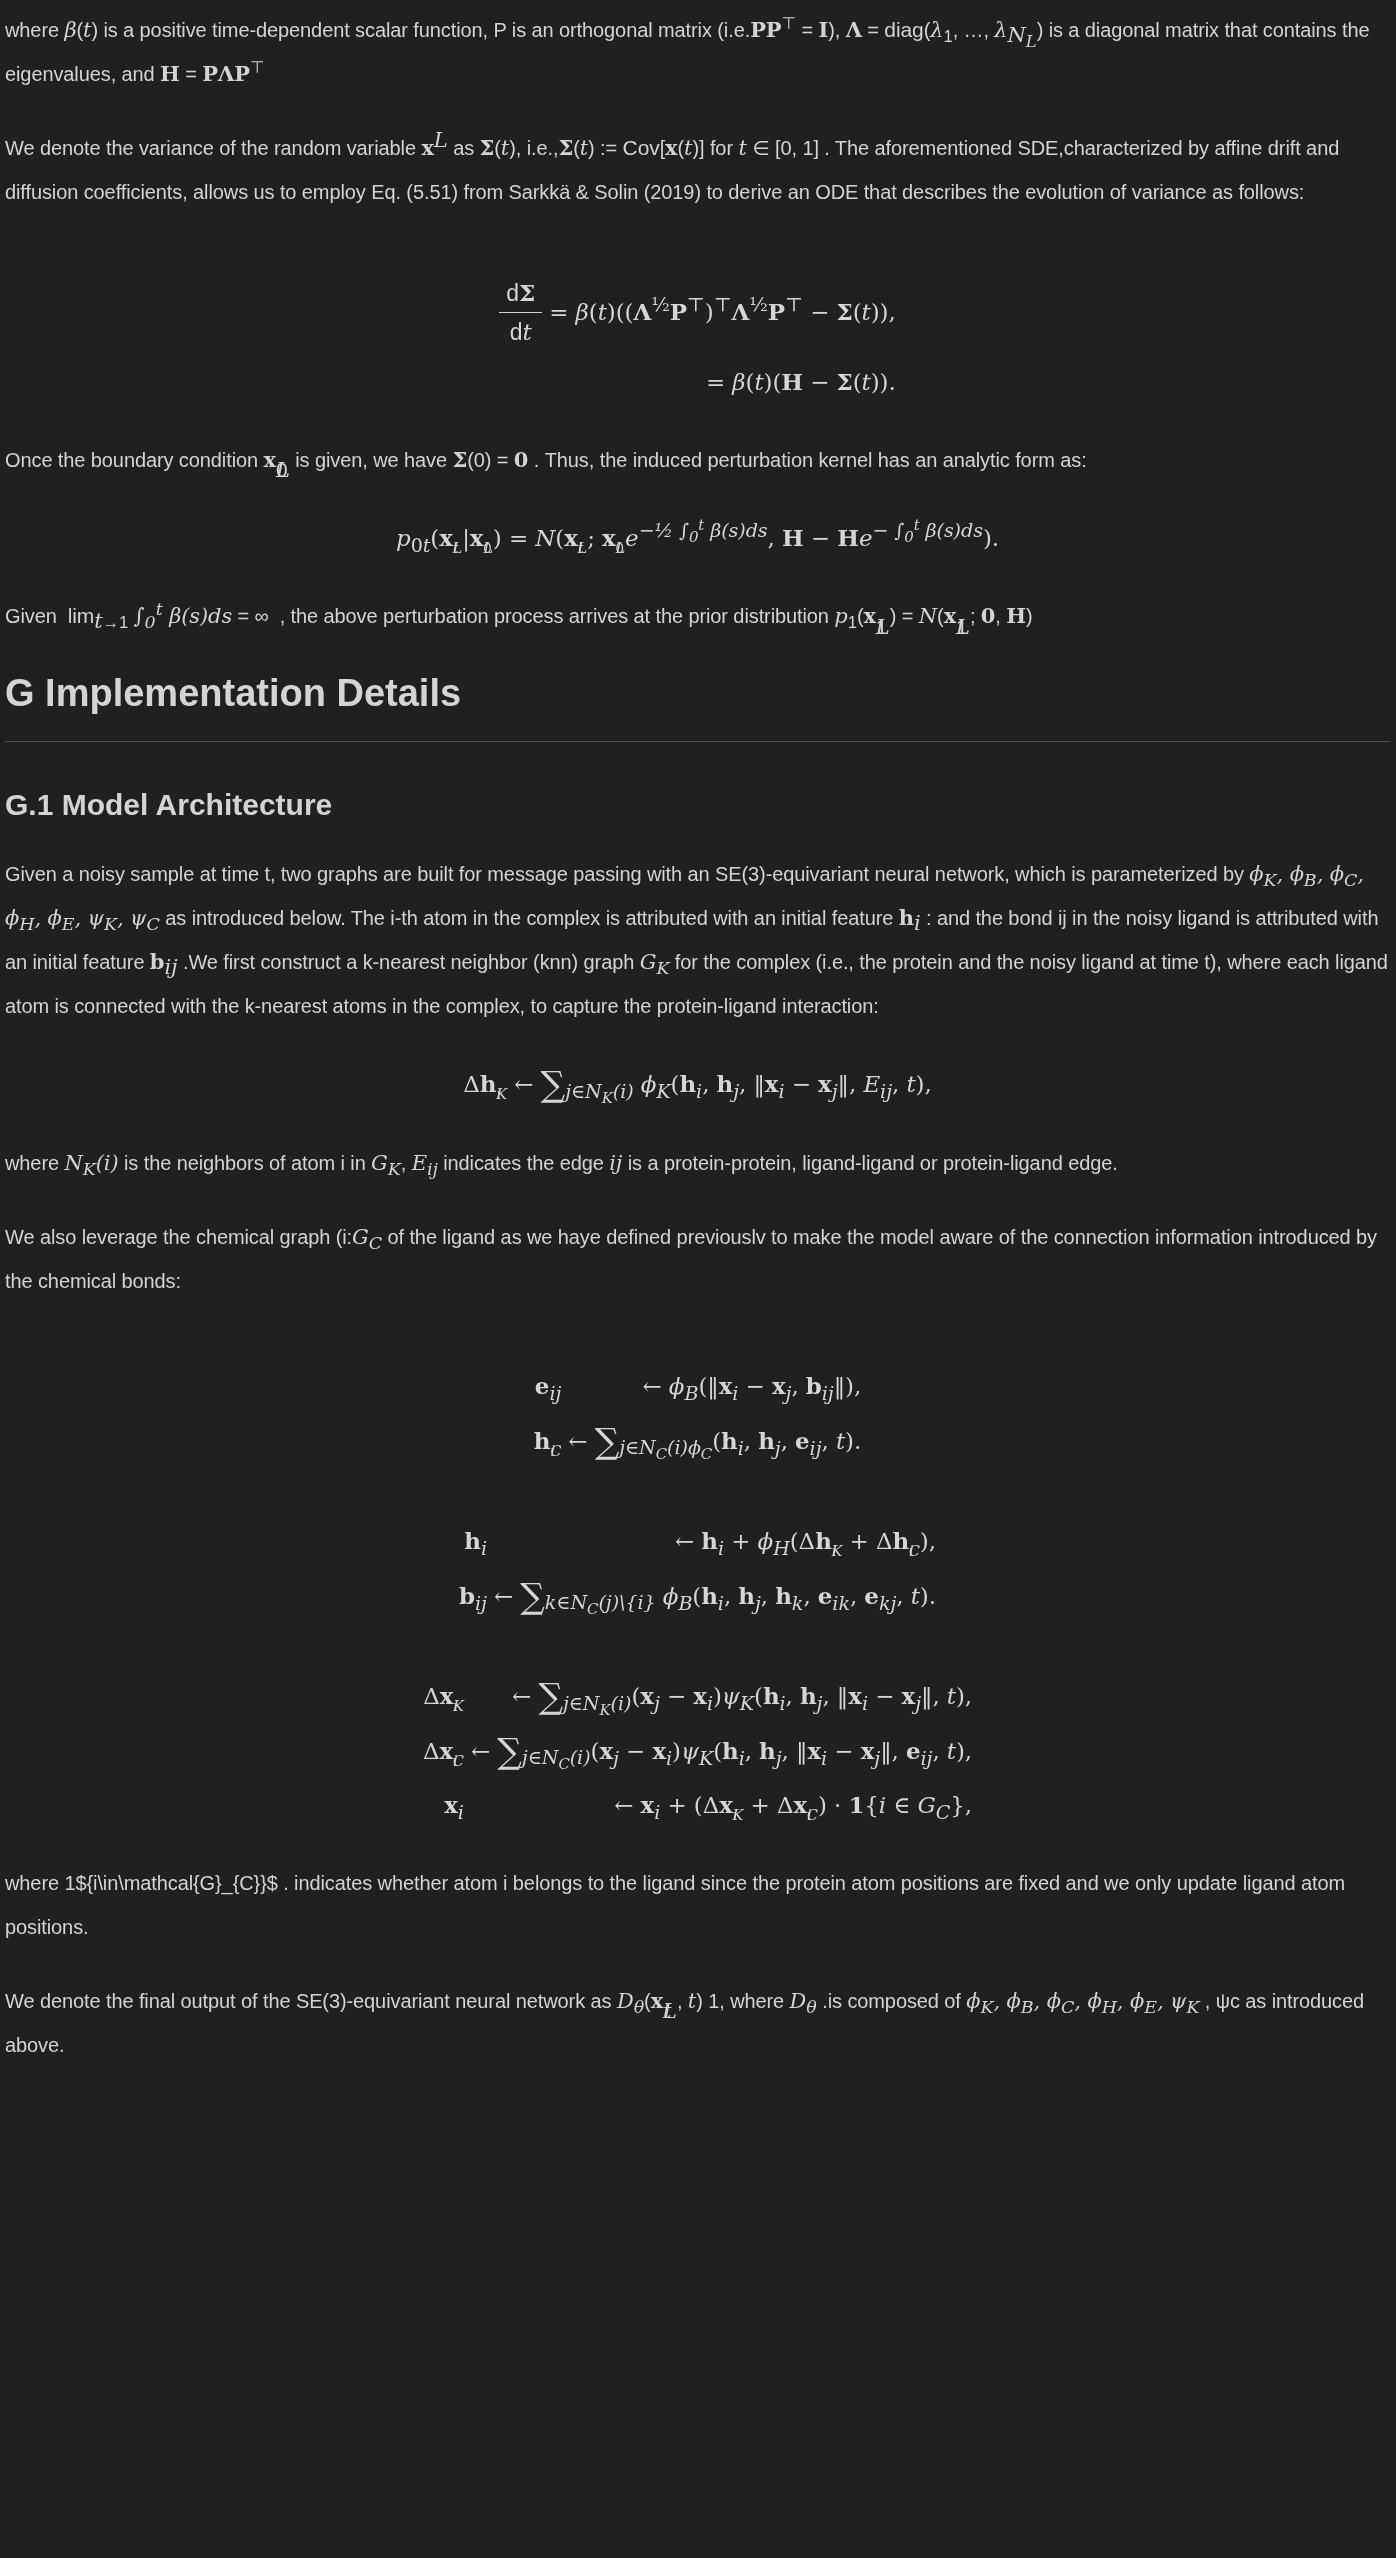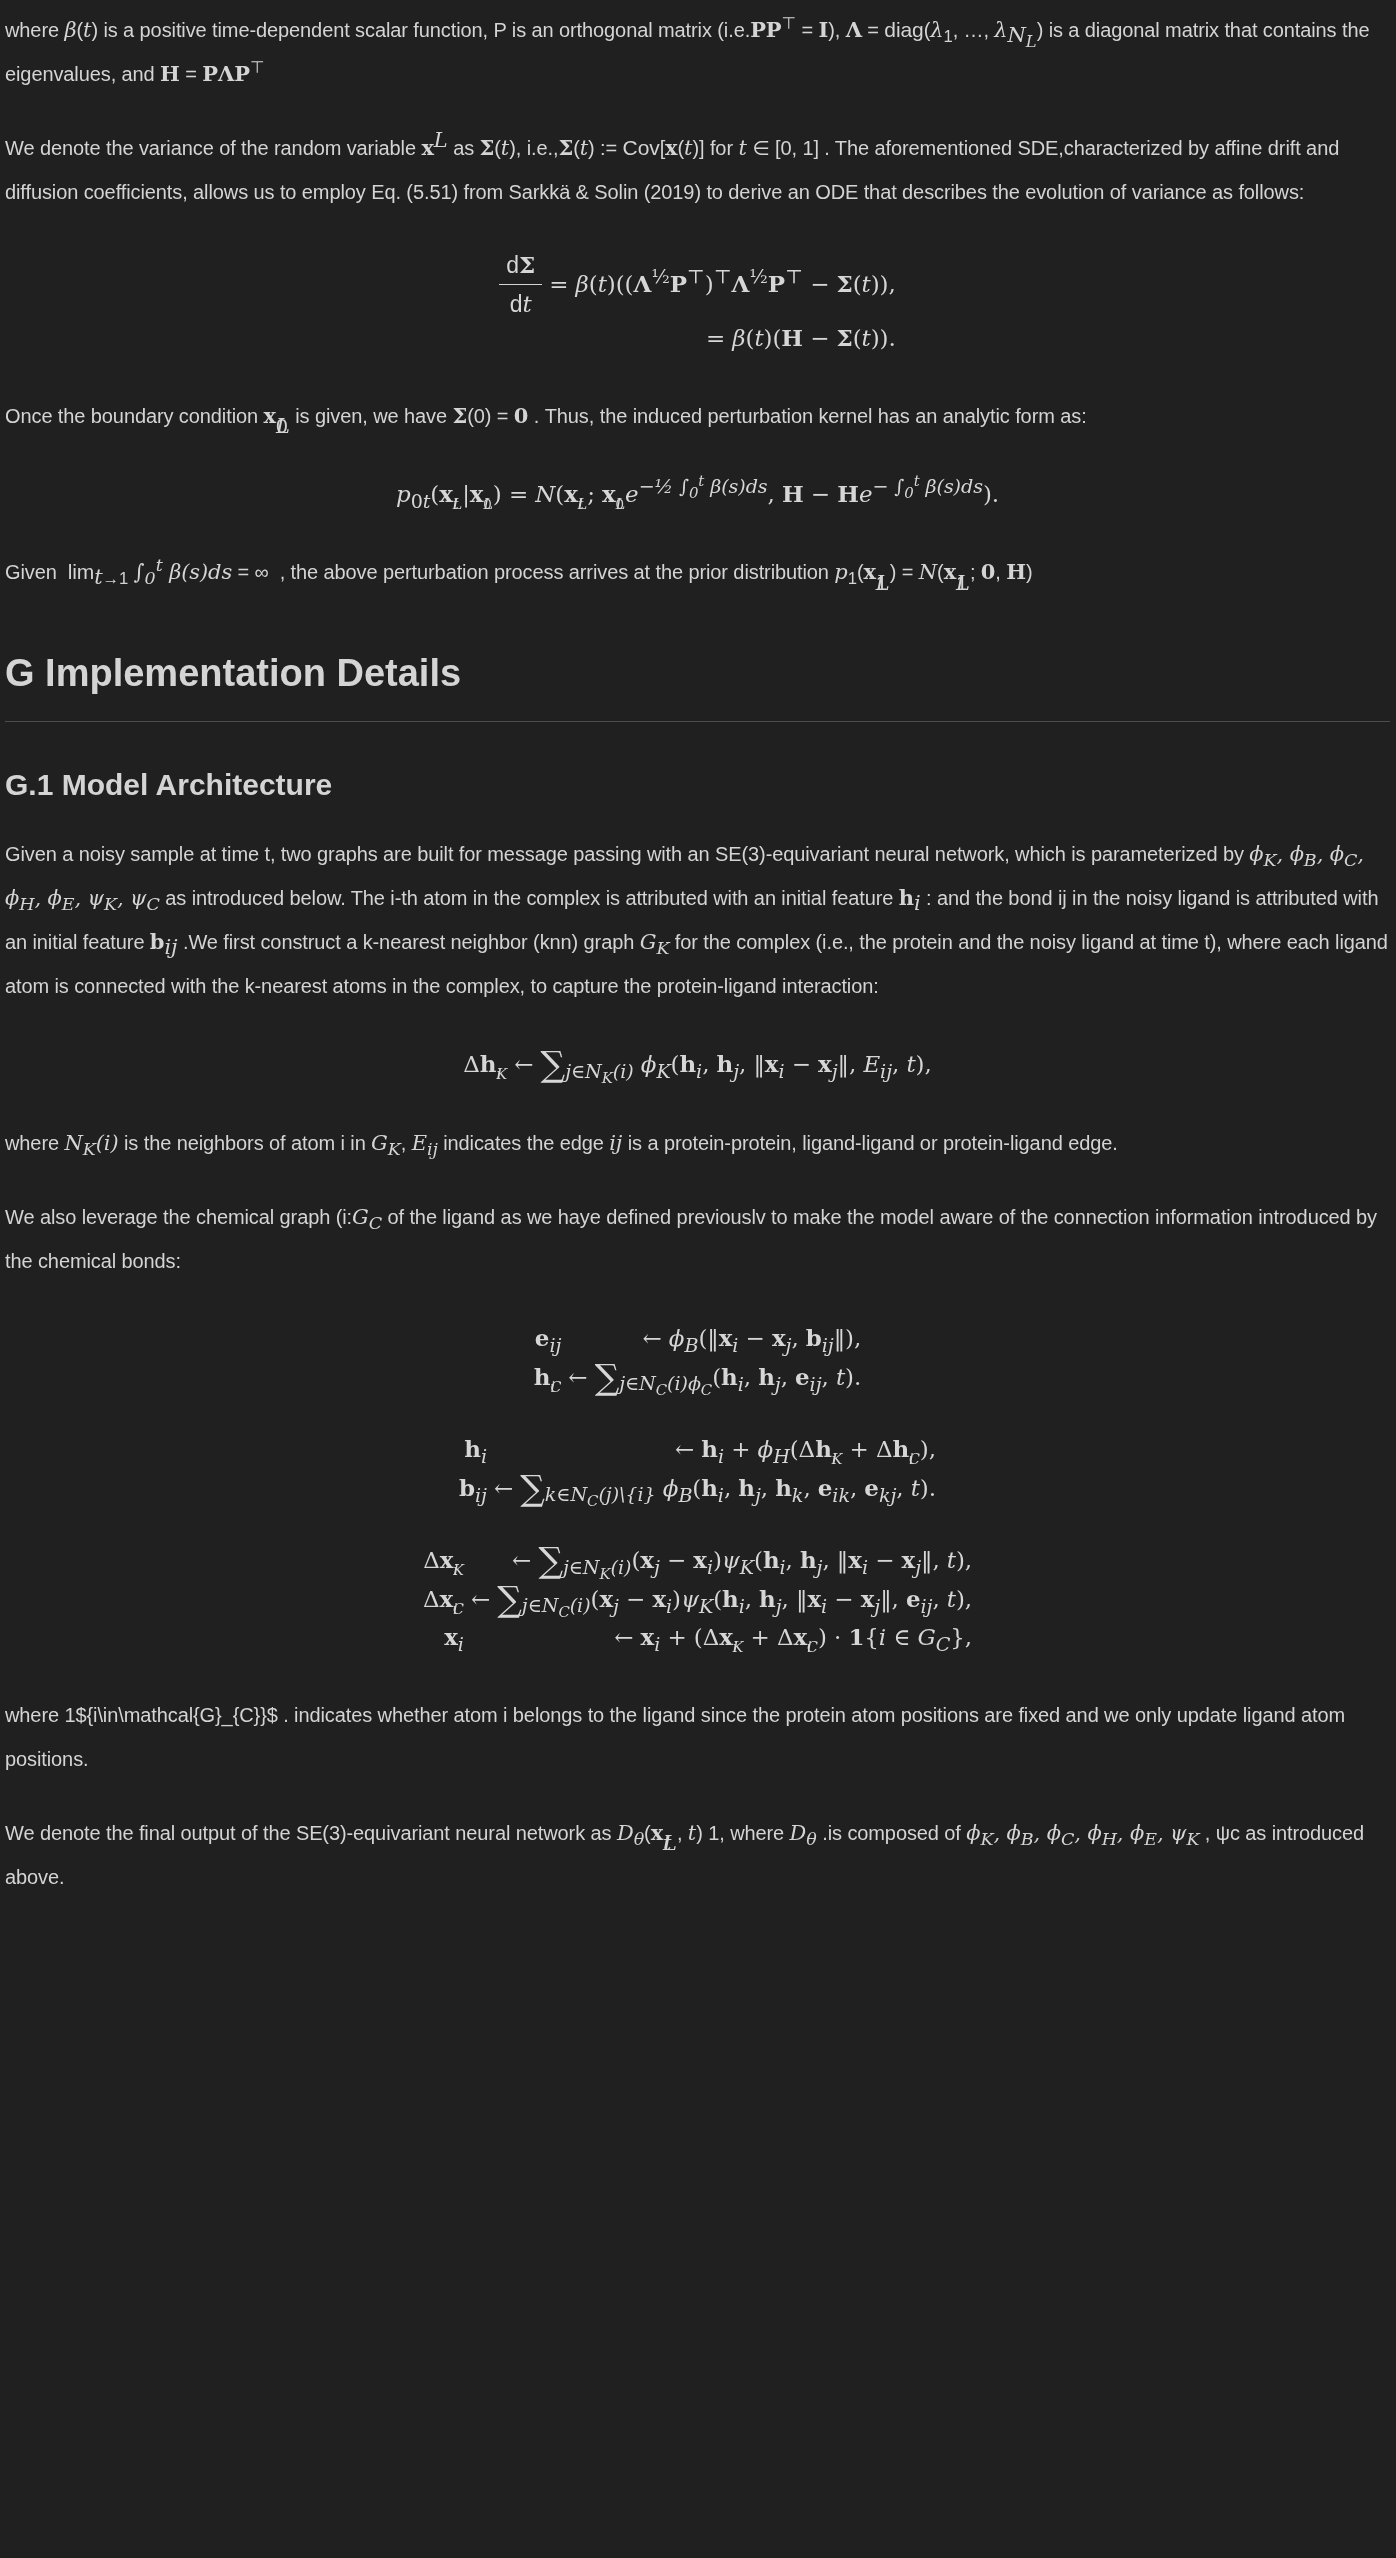--- a/index.html
+++ b/index.html
@@ -30,30 +30,30 @@
 
   .sum{font-family:"DejaVu Serif","Liberation Serif",serif;
        font-size:1.5em;font-style:normal;line-height:0;vertical-align:-0.12em;}
 
   
   .eq{margin:38px 0;text-align:center;
       font-family:"DejaVu Serif","Liberation Serif",serif;
       font-size:23px;color:#d6d6d6;}
   .eq .line{display:inline-block;line-height:1.6;}
   .eq-grid{display:inline-grid;grid-template-columns:auto auto;
-           align-items:center;row-gap:4px;text-align:left;}
+           align-items:center;row-gap:20px;text-align:left;margin-top:28px;}
   .eq-grid .lhs{justify-self:end;text-align:right;}
   .eq-grid .rhs{text-align:right;padding-left:7px;line-height:1.5;}
 
   .frac{display:inline-flex;flex-direction:column;text-align:center;vertical-align:middle;}
   .frac .fnum{padding:0 7px 6px;}
   .frac .fden{border-top:1.5px solid #d4d4d4;padding:6px 7px 0;}
 
   h1{font-size:38px;font-weight:700;letter-spacing:0;
-     margin:58px 0 0;padding:0 0 26px;border-bottom:1px solid #4d4d4d;}
+     margin:34px 0 0;padding:0 0 26px;border-bottom:1px solid #4d4d4d;}
   h2{font-size:30px;font-weight:700;letter-spacing:0;margin:46px 0 22px;}
 </style>
 </head>
 <body>
 
 <div class="page">
 
   <p>where <m>β</m>(<m>t</m>) is a positive time-dependent scalar function, P is an orthogonal matrix (i.e.<mb>PP</mb><sup>⊤</sup> = <mb>I</mb>), <mb>Λ</mb> = <mr>diag</mr>(<m>λ</m><sub>1</sub>, …, <m>λ</m><sub><m>N<sub>L</sub></m></sub>) is a diagonal matrix that contains the eigenvalues, and <mb>H</mb> = <mb>PΛP</mb><sup>⊤</sup></p>
 
   <p>We denote the variance of the random variable <mb>x</mb><sup><m>L</m></sup> as <mb>Σ</mb>(<m>t</m>), i.e.,<mb>Σ</mb>(<m>t</m>) := <mr>Cov</mr>[<mb>x</mb>(<m>t</m>)] for <m>t</m> ∈ [0, 1] . The aforementioned SDE,characterized by affine drift and diffusion coefficients, allows us to employ Eq. (5.51) from Sarkkä &amp; Solin (2019) to derive an ODE that describes the evolution of variance as follows:</p>

